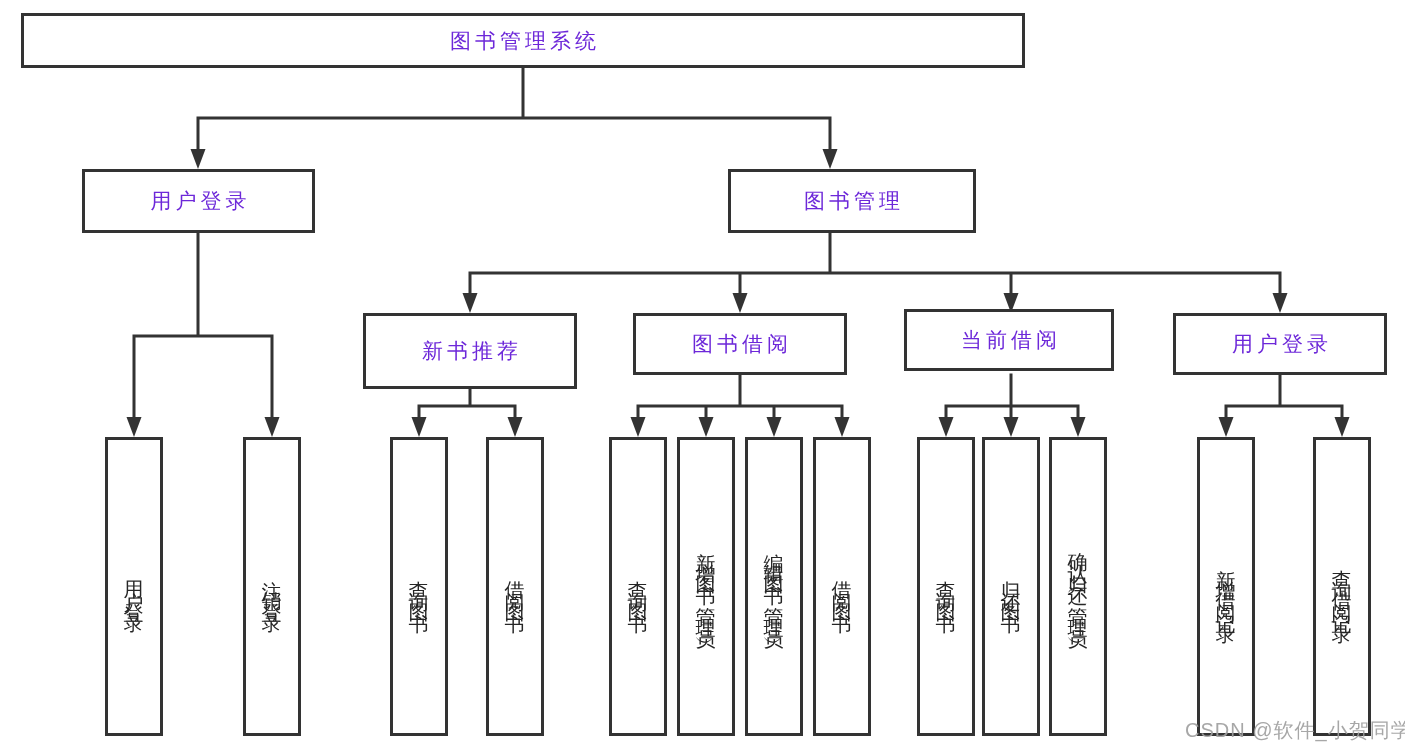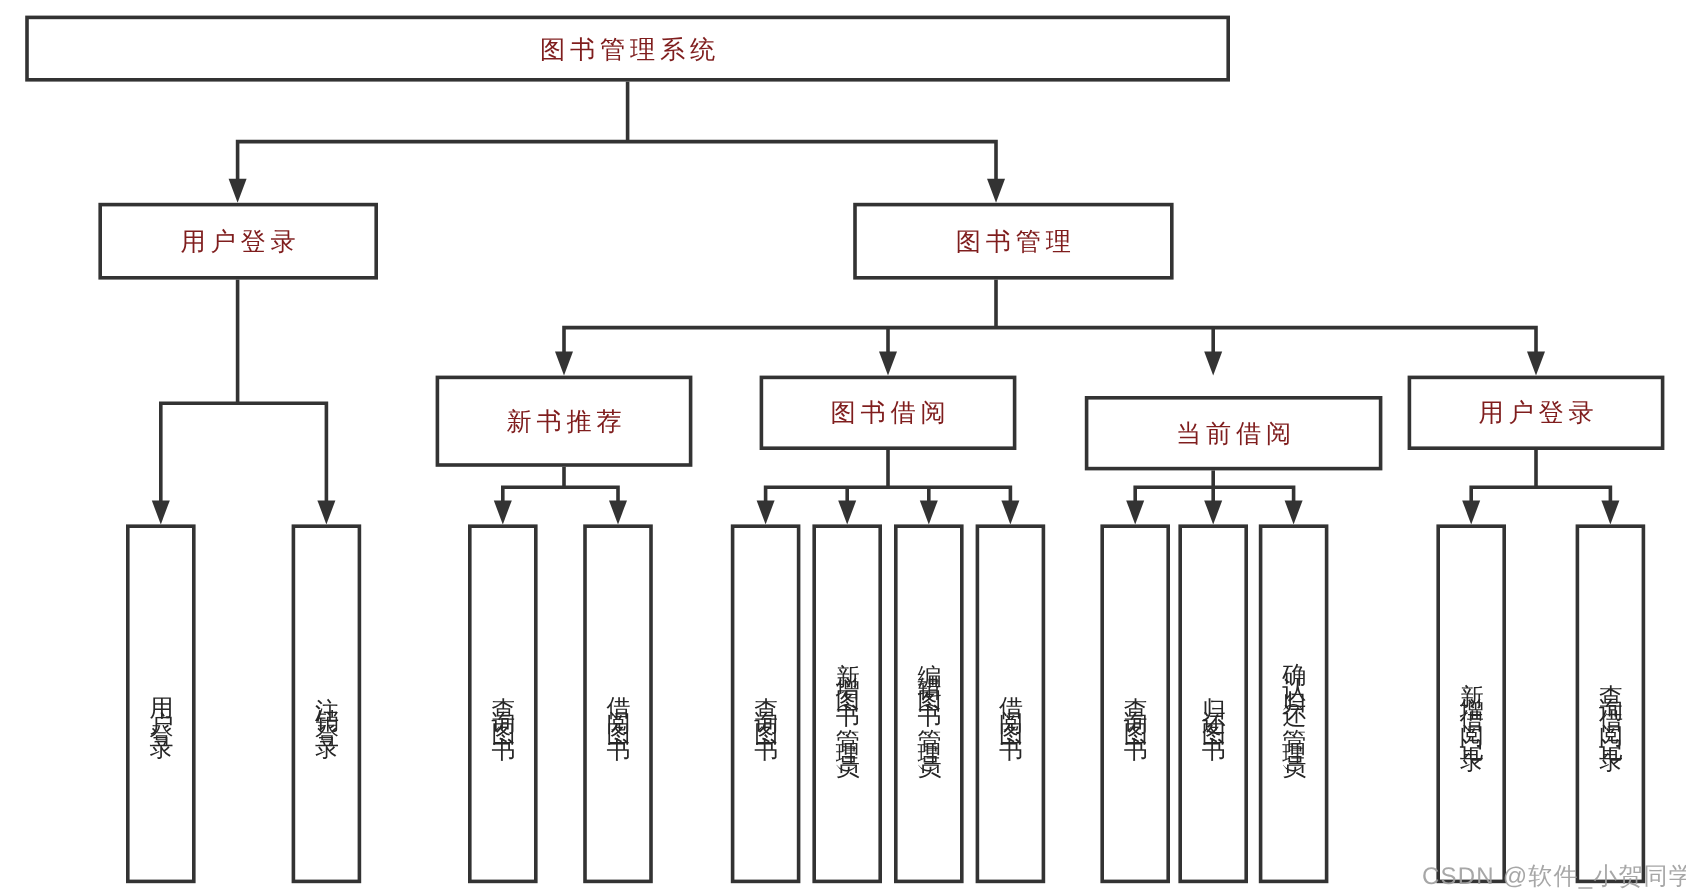--- a/index.html
+++ b/index.html
@@ -18,39 +18,39 @@
     border:3px solid #333333;
     display:flex;align-items:center;justify-content:center;
     z-index:2;
     color:#262626;
   }
   .hlabel{
     font-size:21px;
     letter-spacing:4px;
     text-indent:4px;
     white-space:nowrap;
-    color:#7f1d1d;
+    color:#6d28d9;
   }
   .leaf span{
     writing-mode:vertical-rl;
     line-height:1;
     font-size:20px;
     letter-spacing:11px;
     color:#262626;
     white-space:nowrap;
   }
   
   #n-root{left:21px;top:13px;width:1004px;height:55px;}
   
   #n-user-login{left:82px;top:169px;width:233px;height:64px;}
-  #n-book-mgmt{left:711px;top:169px;width:267px;height:64px;}
+  #n-book-mgmt{left:728px;top:169px;width:248px;height:64px;}
   
   #n-new-book{left:363px;top:313px;width:214px;height:76px;}
   #n-book-borrow{left:633px;top:313px;width:214px;height:62px;}
-  #n-current-borrow{left:904px;top:330px;width:248px;height:62px;align-items:center;}
+  #n-current-borrow{left:904px;top:309px;width:210px;height:62px;align-items:center;}
   #n-borrow-records{left:1173px;top:313px;width:214px;height:62px;}
   
   .leaf{top:437px;width:58px;height:299px;}
   #l-user-login{left:105px;}
   #l-logout{left:243px;}
   #l-rec-query{left:390px;}
   #l-rec-borrow{left:486px;}
   #l-bb-query{left:609px;}
   #l-bb-add{left:677px;}
   #l-bb-edit{left:745px;}

